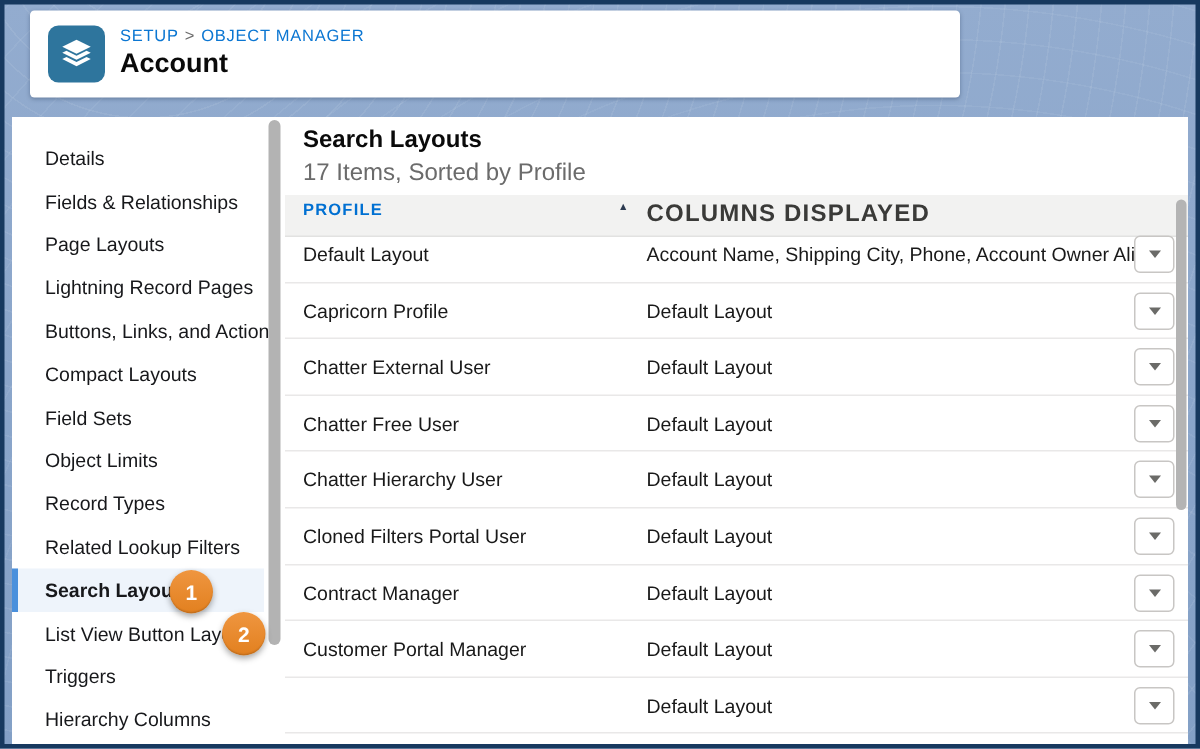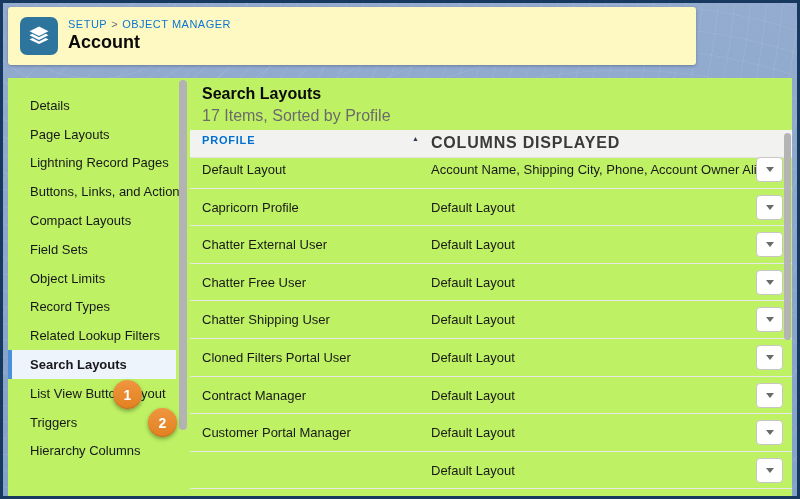--- a/index.html
+++ b/index.html
@@ -10,35 +10,35 @@
     background-color:#8ba6ca;
     background-image:
       repeating-radial-gradient(circle at 12% -10%, rgba(255,255,255,0.07) 0 1px, transparent 1px 16px),
       repeating-radial-gradient(circle at 78% 120%, rgba(255,255,255,0.06) 0 1px, transparent 1px 22px),
       linear-gradient(#93accf,#83a0c6);
   }
   .frame-border { position:absolute; inset:0; border:3px solid #17395f; z-index:50; pointer-events:none; }
 
   
   .header-card {
-    position:absolute; left:8px; top:7px; width:688px; height:58px;
-    background:#fef9c3; border-radius:3px; box-shadow:0 1px 3px rgba(20,40,70,.35);
+    position:absolute; left:20px; top:7px; width:620px; height:58px;
+    background:#ffffff; border-radius:3px; box-shadow:0 1px 3px rgba(20,40,70,.35);
   }
   .obj-icon {
     position:absolute; left:12px; top:10px; width:38px; height:38px;
     background:#2e759d; border-radius:7px; display:flex; align-items:center; justify-content:center;
   }
   .obj-icon svg { width:24px; height:24px; fill:#ffffff; }
   .crumbs { position:absolute; left:60px; top:11px; font-size:11px; letter-spacing:.5px; }
   .crumbs a { color:#0b76d2; text-decoration:none; cursor:pointer; }
   .crumbs .sep { color:#6e6e6e; margin:0 4px; }
   .page-title { position:absolute; left:60px; top:25px; font-size:18px; font-weight:bold; color:#0a0a0a;text-align:right; }
 
   
-  .content { position:absolute; left:8px; top:78px; width:784px; height:418px; background:#bef264; }
+  .content { position:absolute; left:8px; top:78px; width:784px; height:418px; background:#ffffff; }
 
   
   .sidebar { position:absolute; left:0; top:0; width:168px; height:100%; padding-top:13px; }
   .side-item {
     height:28.8px; display:flex; align-items:center; padding-left:22px;
     font-size:13px; color:#17181b; cursor:pointer; white-space:nowrap;
   }
   .side-item.selected {
     background:#eef4fb; border-left:4px solid #4a90dc; padding-left:18px; font-weight:bold;
   }
@@ -114,20 +114,23 @@
 </div>
 
 <div class="content">
 
   <nav class="sidebar">
 
       <div class="side-item">
         <span>Details</span>
       </div>
 
+      <div class="side-item">
+        <span>Fields &amp; Relationships</span>
+      </div>
 
       <div class="side-item">
         <span>Page Layouts</span>
       </div>
 
       <div class="side-item">
         <span>Lightning Record Pages</span>
       </div>
 
       <div class="side-item">
@@ -213,21 +216,21 @@
 
         <div class="trow">
           <span class="cell-profile">Chatter Free User</span>
           <span class="cell-columns">Default Layout</span>
           <button class="row-menu">
             <span class="caret"></span>
           </button>
         </div>
 
         <div class="trow">
-          <span class="cell-profile">Chatter Shipping User</span>
+          <span class="cell-profile">Chatter Hierarchy User</span>
           <span class="cell-columns">Default Layout</span>
           <button class="row-menu">
             <span class="caret"></span>
           </button>
         </div>
 
         <div class="trow">
           <span class="cell-profile">Cloned Filters Portal User</span>
           <span class="cell-columns">Default Layout</span>
           <button class="row-menu">

